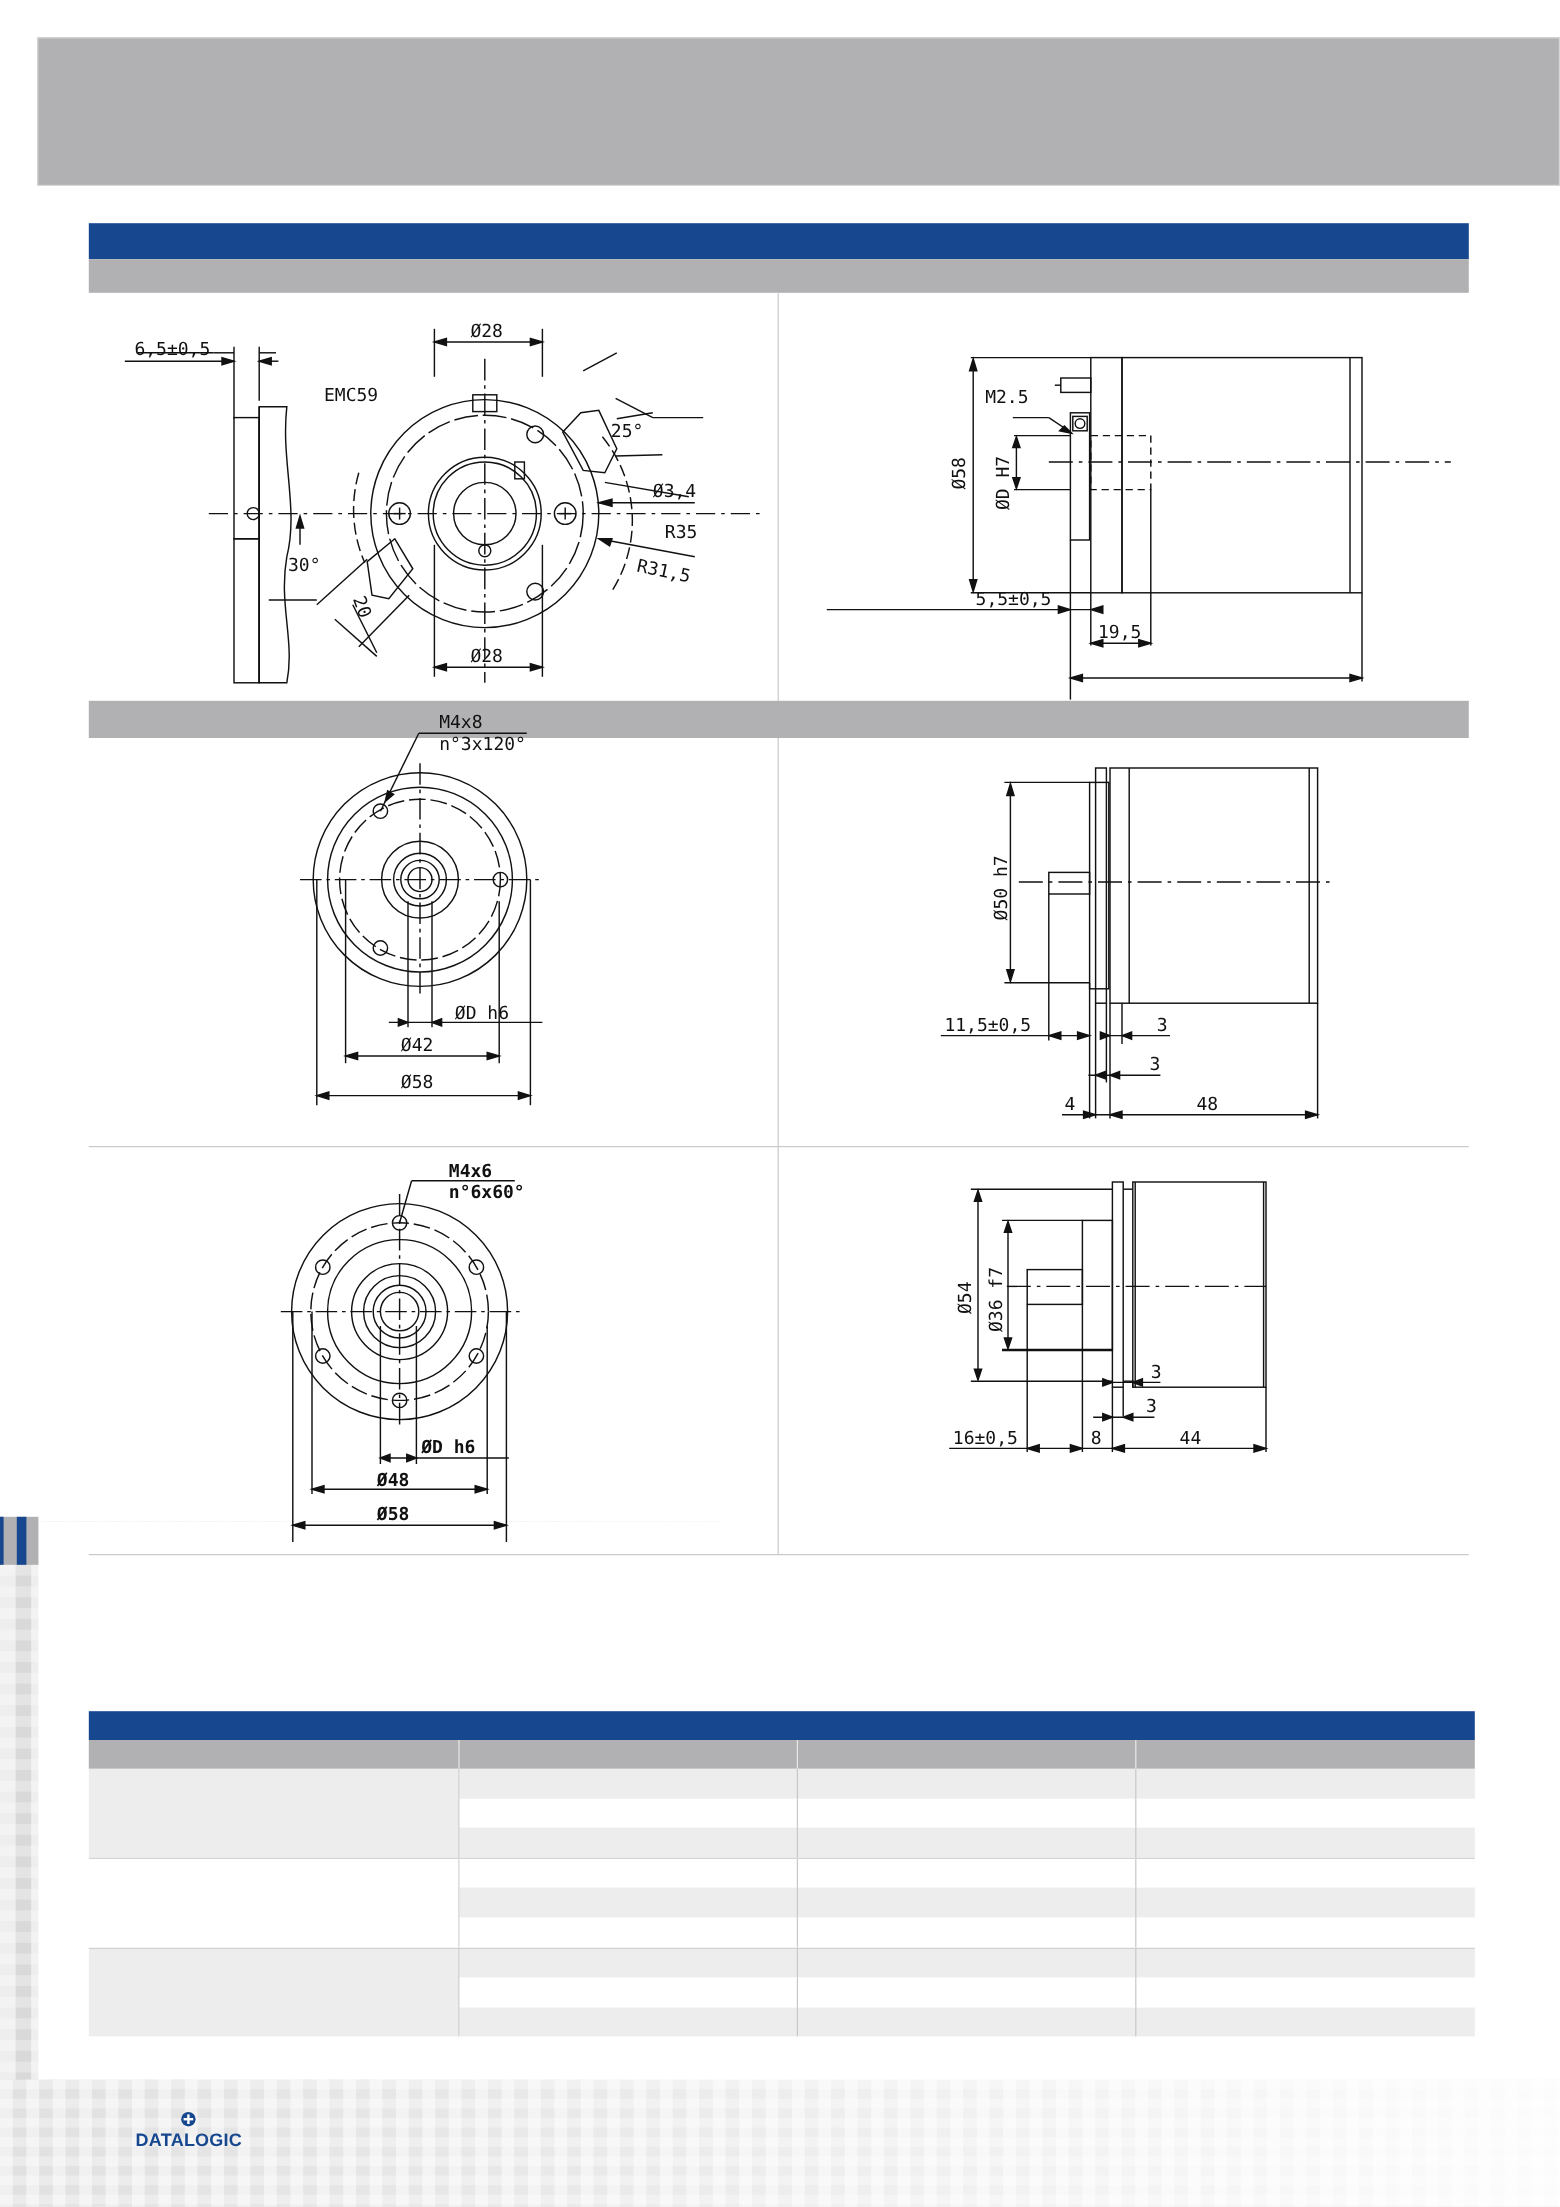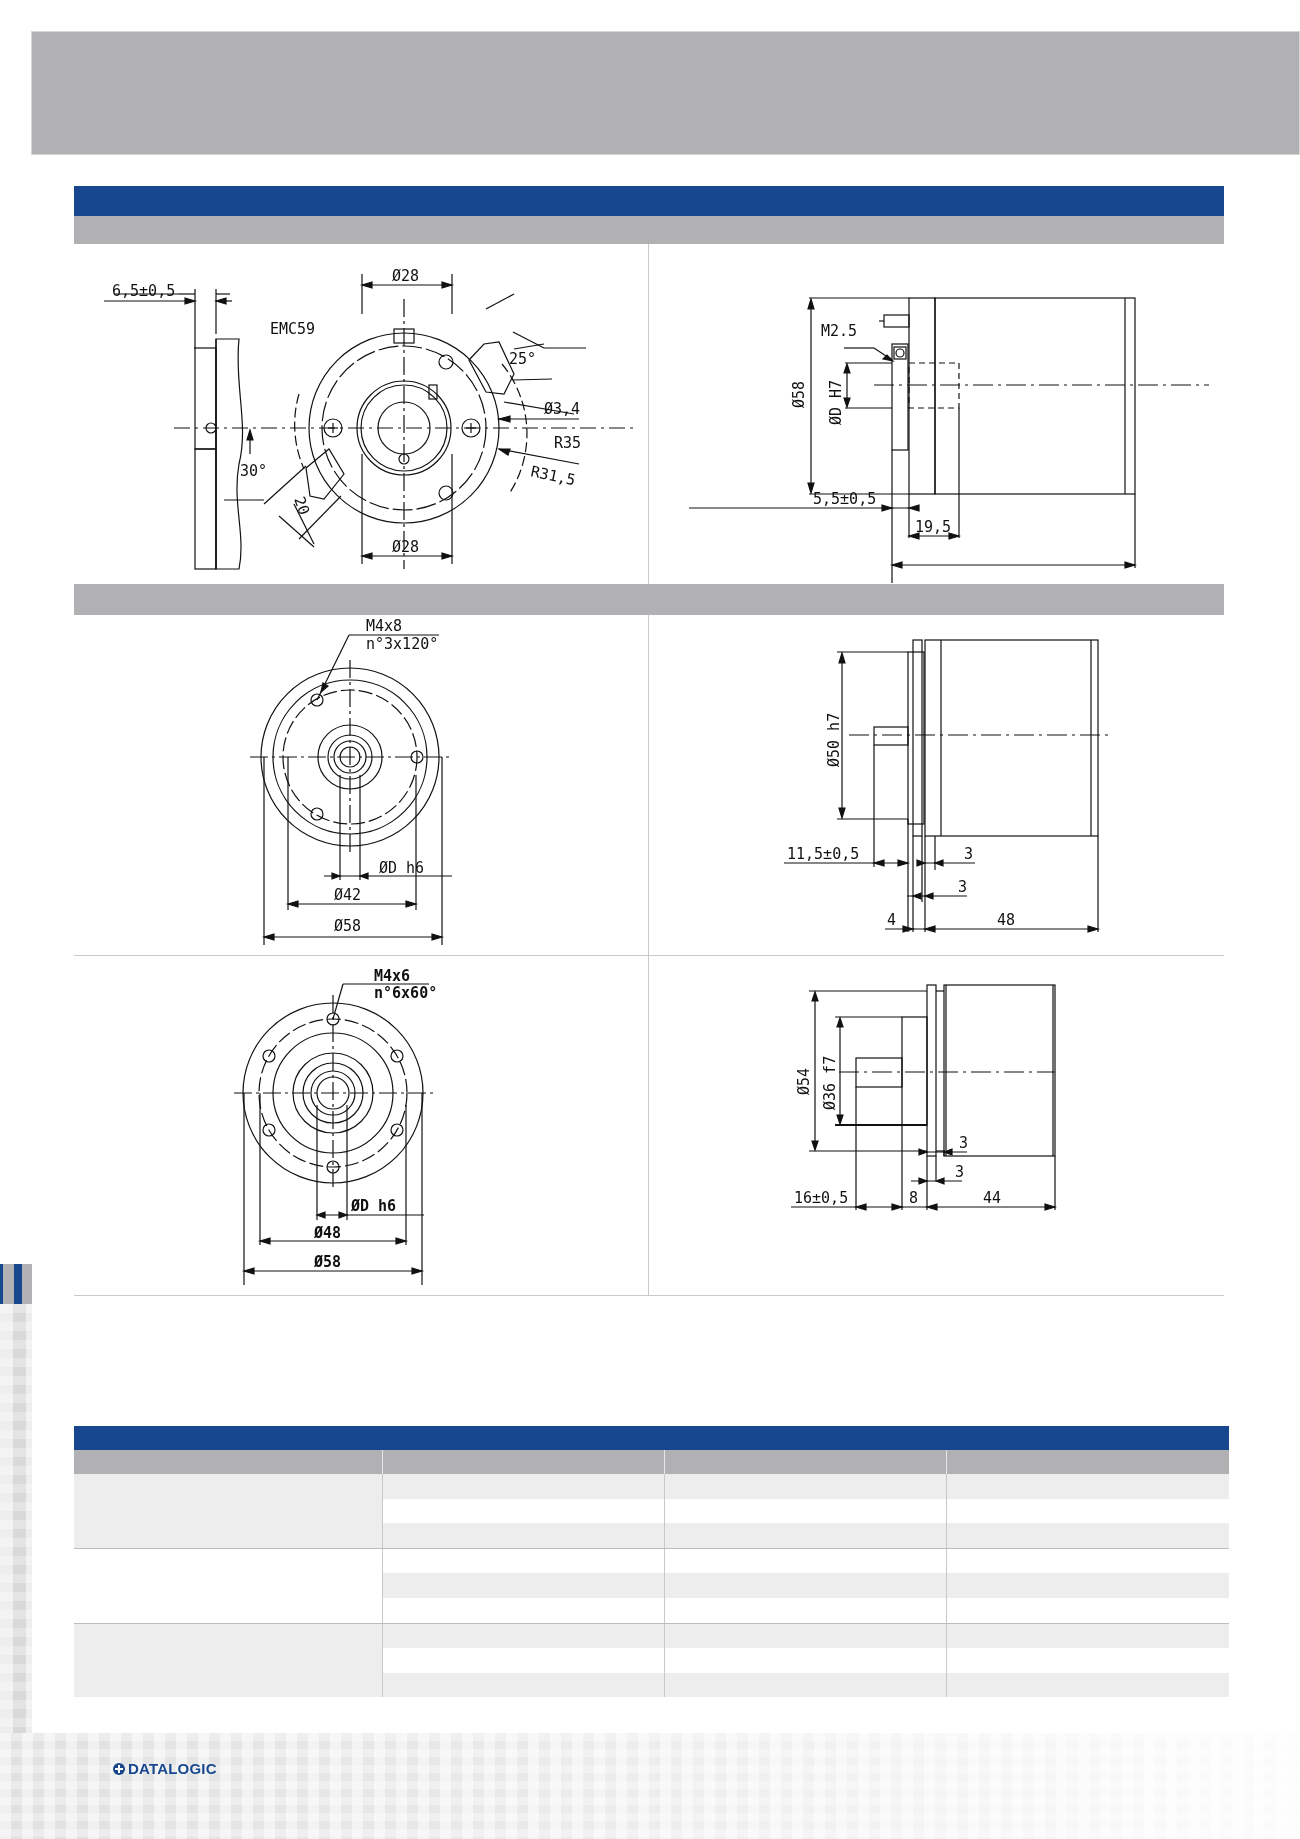--- a/index.html
+++ b/index.html
@@ -62,21 +62,21 @@
   .group:last-child { border-bottom: none; }
   .gcell { width: 309px; border-right: 1px solid #c8c8c8; }
   .subrows { flex: 1; }
   .subrow { display: flex; height: 24.6px; }
   .subrow div { border-right: 1px solid #c8c8c8; }
   .subrow div:last-child { border-right: none; }
   .c1 { width: 309px; } .c2 { width: 282px; } .c3 { width: 282px; } .c4 { flex: 1; }
   .shade { background: #ededed; }
   .white { background: #ffffff; }
 
-  .logo { position: absolute; left: 113px; top: 1760px; display: flex; align-items: center; gap: 3px; }
+  .logo { position: absolute; left: 113px; top: 1760px; display: flex; align-items: center; gap: 3px; flex-direction: column; }
   .logo-icon { width: 12px; height: 12px; border-radius: 50%; background: #17478f; position: relative; }
   .logo-icon::before { content: ""; position: absolute; left: 5px; top: 2px; width: 2px; height: 8px; background: #fff; }
   .logo-icon::after { content: ""; position: absolute; left: 2px; top: 5px; width: 8px; height: 2px; background: #fff; }
   .logo-text { font-family: "Liberation Sans", sans-serif; font-weight: bold; font-size: 15px; letter-spacing: 0.2px; color: #17478f; }
 </style>
 </head>
 <body>
 
 <div class="bg-pattern"></div>
 <div class="bg-pattern-fade"></div>
@@ -238,21 +238,21 @@
     <polygon points="243,302 253,299 253,305" fill="#111"></polygon>
     <polygon points="486,302 476,299 476,305" fill="#111"></polygon>
     <text x="172" y="73" stroke="none">M2.5</text>
     <text x="155" y="145" stroke="none" transform="rotate(-90 155 145)">Ø58</text>
     <text x="192" y="162" stroke="none" transform="rotate(-90 192 162)">ØD H7</text>
     <text x="164" y="241" stroke="none">5,5±0,5</text>
     <text x="266" y="269" stroke="none">19,5</text>
   </svg>
 </div>
 
-<div class="drawing" style="left:74px; top:615px;">
+<div class="drawing" style="left:74px; top:591px;">
   <svg width="574" height="340" viewBox="0 0 574 340" stroke="#111" fill="none" stroke-width="1.2">
     <circle cx="276" cy="142" r="89"></circle>
     <circle cx="276" cy="142" r="77"></circle>
     <circle cx="276" cy="142" r="67" stroke-dasharray="14 4"></circle>
     <circle cx="276" cy="142" r="32"></circle>
     <circle cx="276" cy="142" r="22"></circle>
     <circle cx="276" cy="142" r="16"></circle>
     <circle cx="276" cy="142" r="10"></circle>
     <circle cx="243" cy="85" r="6"></circle>
     <circle cx="243" cy="199" r="6"></circle>

